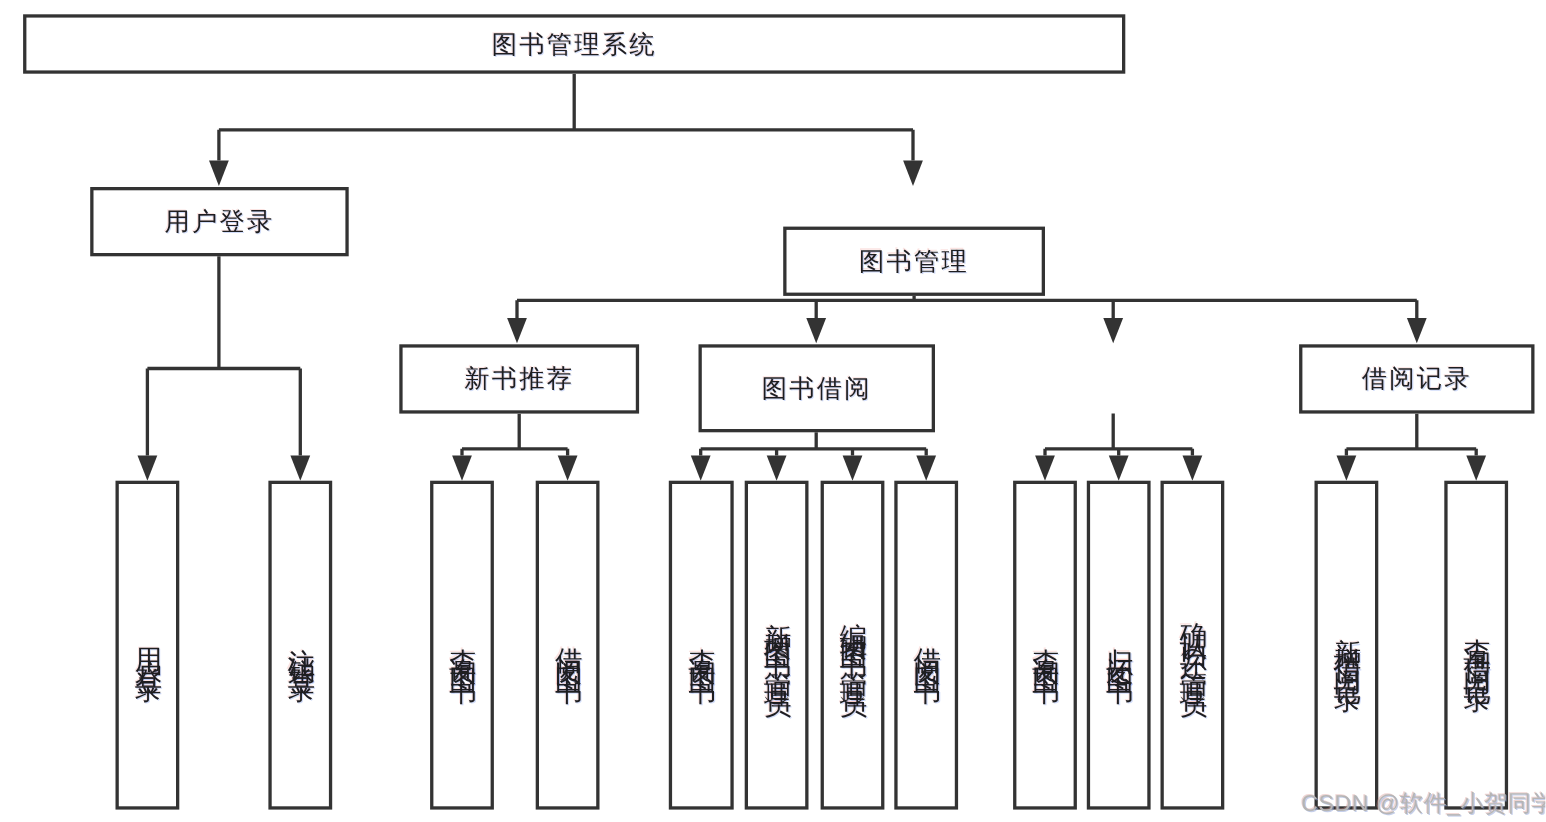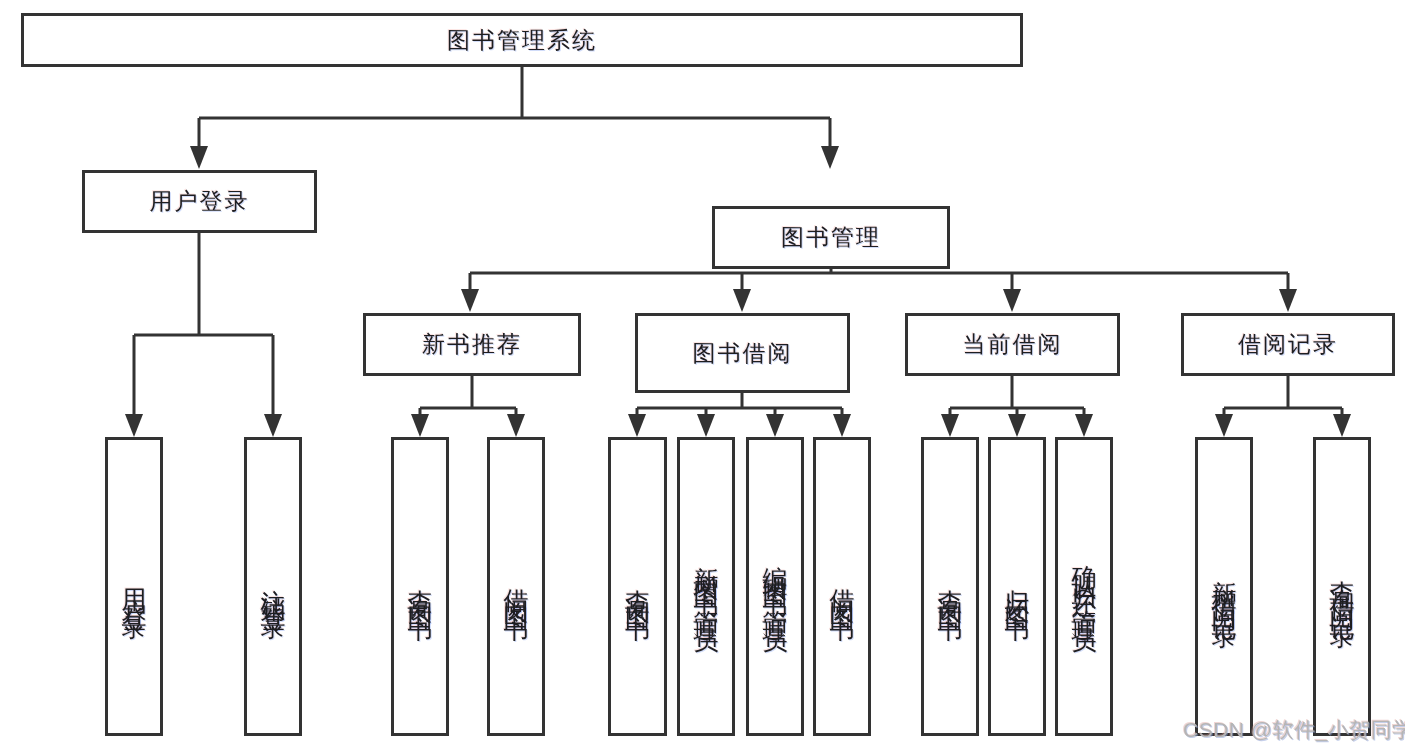--- a/index.html
+++ b/index.html
@@ -88,23 +88,20 @@
   <div class="node h" style="left:712px;top:170px;width:238px;height:63px;margin-top:36px;">
     <span>图书管理</span>
   </div>
 
   <div class="node h" style="left:363px;top:313px;width:218px;height:63px;">
     <span>新书推荐</span>
   </div>
   <div class="node h" style="left:635px;top:313px;width:215px;height:80px;">
     <span>图书借阅</span>
   </div>
-  <div class="node h" style="left:905px;top:313px;width:215px;height:63px;">
-    <span>当前借阅</span>
-  </div>
   <div class="node h" style="left:1181px;top:313px;width:214px;height:63px;">
     <span>借阅记录</span>
   </div>
 
   <div class="node v" style="left:105px;top:437px;width:58px;height:299px;">
     <span>用户登录</span>
   </div>
   <div class="node v" style="left:244px;top:437px;width:58px;height:299px;">
     <span>注销登录</span>
   </div>

